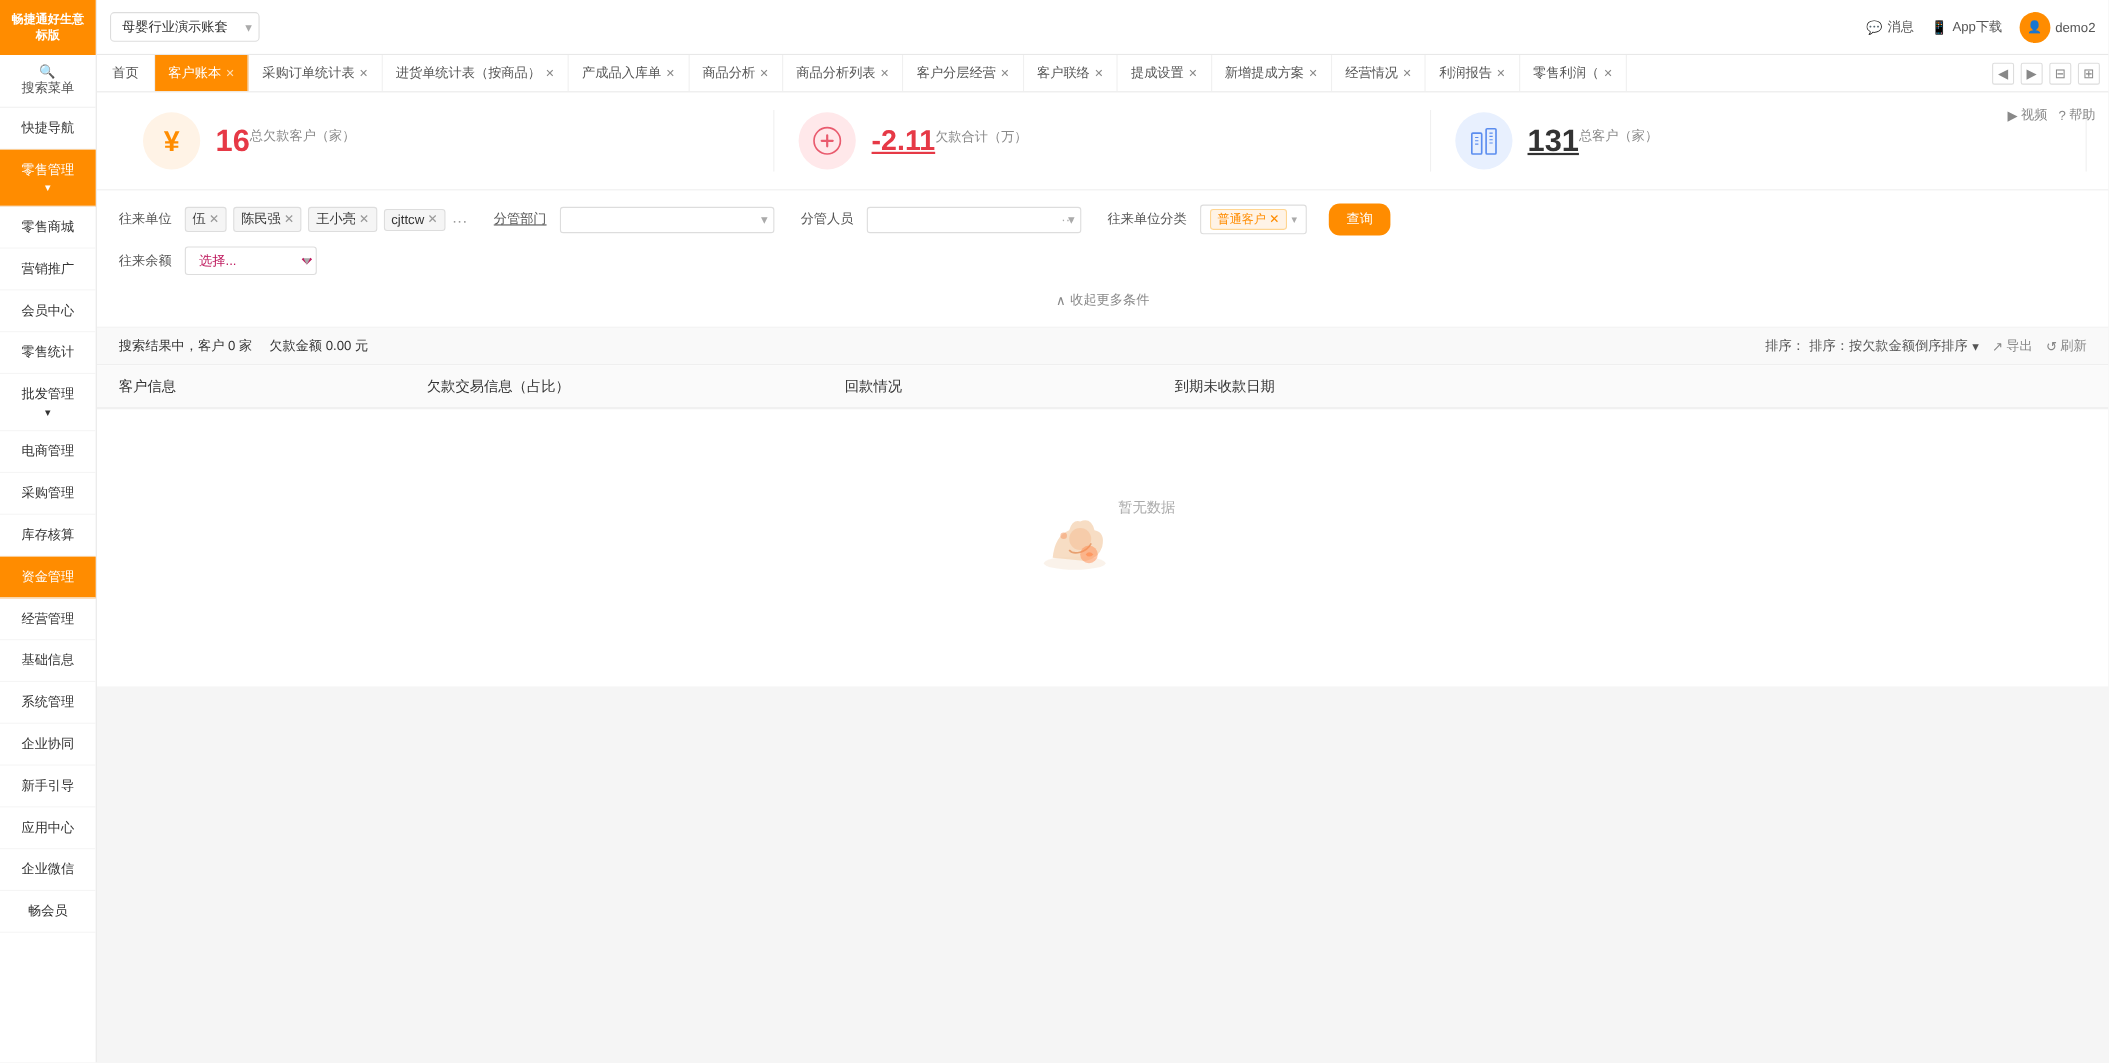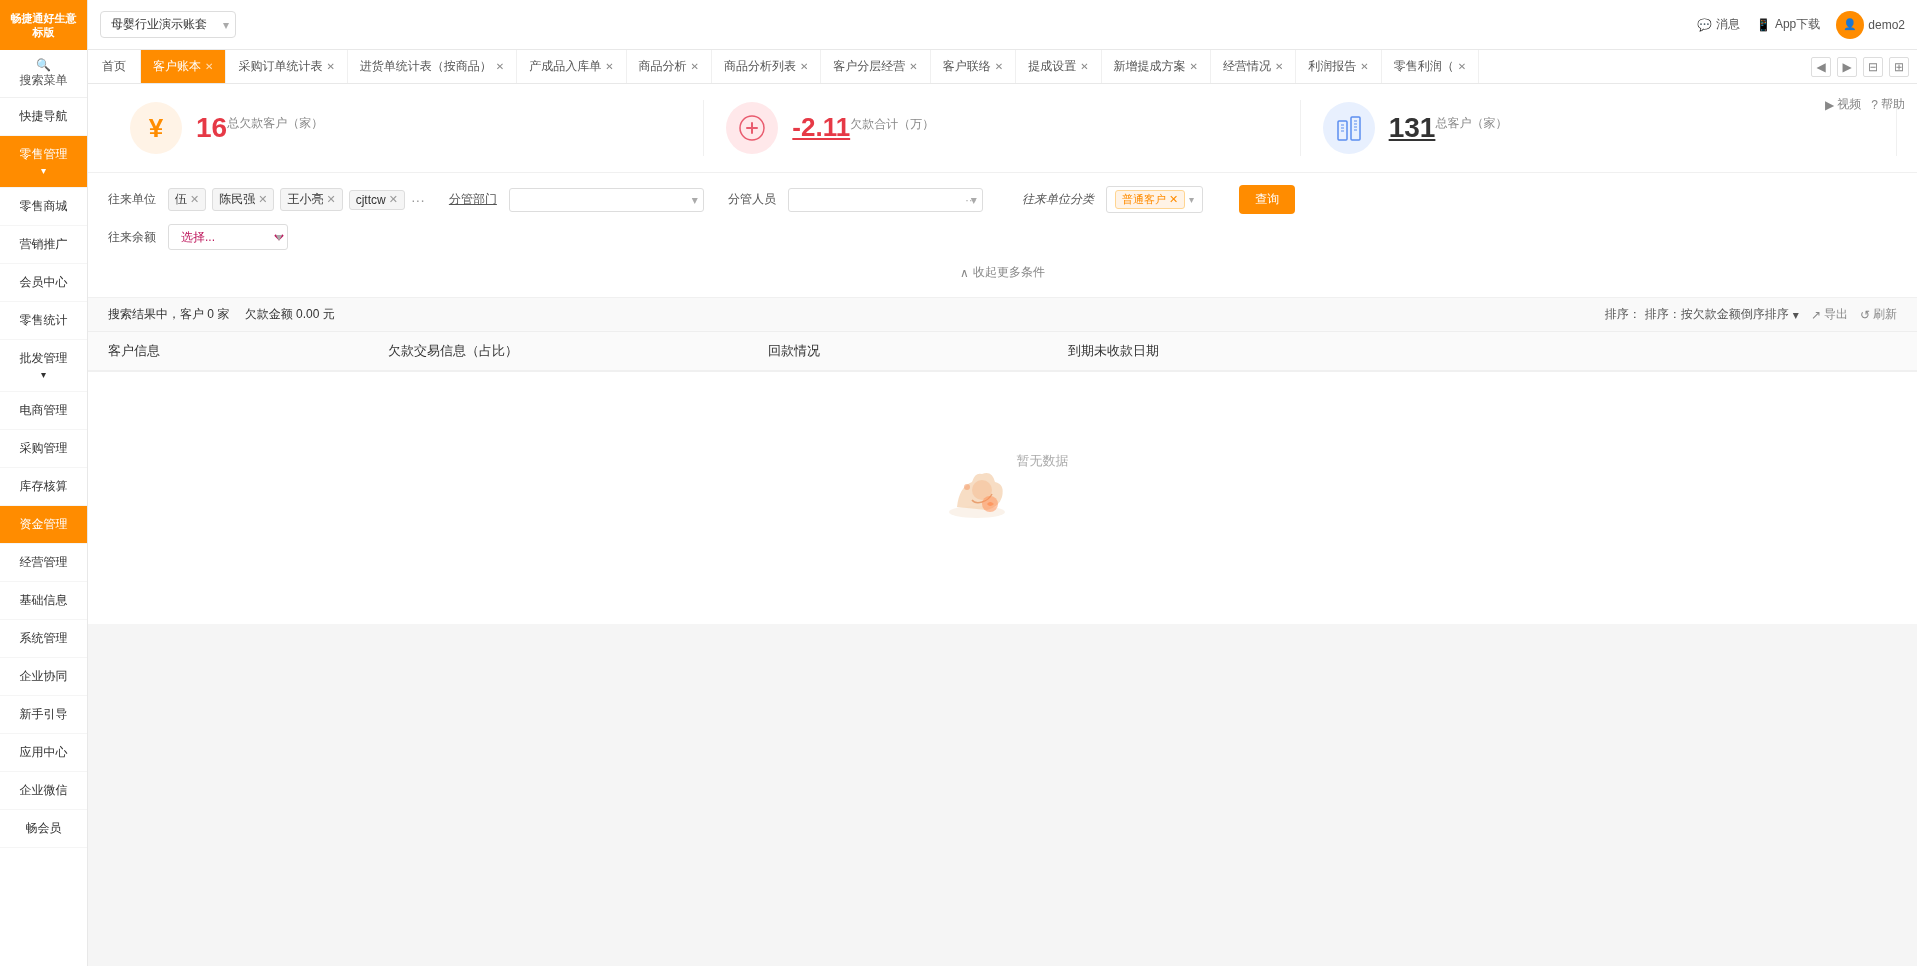--- a/index.html
+++ b/index.html
@@ -366,30 +366,30 @@
         <div class="filter-select-wrapper">
           <input class="filter-select" type="text" style="min-width: 160px; padding-right: 30px;" placeholder="">
         </div>
 
         <span class="filter-label" style="margin-left:12px;">分管人员</span>
         <div class="filter-select-wrapper">
           <input class="filter-select" type="text" style="min-width: 180px; padding-right: 30px;" placeholder="">
           <span style="position:absolute;right:6px;color:#aaa;">···</span>
         </div>
 
-        <span class="filter-label" style="margin-left:27px;font-style:italic;">往来单位分类</span>
+        <span class="filter-label" style="margin-left:12px;">往来单位分类</span>
         <div style="display:inline-flex;align-items:center;border:1px solid #ddd;border-radius:3px;padding:3px 8px;background:#fff;gap:4px;text-align:right;">
           <div class="customer-tag">
             <span>普通客户</span>
             <span class="tag-x">✕</span>
           </div>
           <span style="color:#aaa;font-size:10px;">▾</span>
         </div>
 
-        <button class="btn-orange" style="margin-left:24px;">查询</button>
+        <button class="btn-orange" style="margin-left:8px;border-radius:10px;">查询</button>
       </div>
 
       <div class="filter-row">
         <span class="filter-label">往来余额</span>
         <div class="filter-select-wrapper">
           <select class="filter-select" style="min-width:120px;">
             <option>选择...</option>
           </select>
         </div>
       </div>

